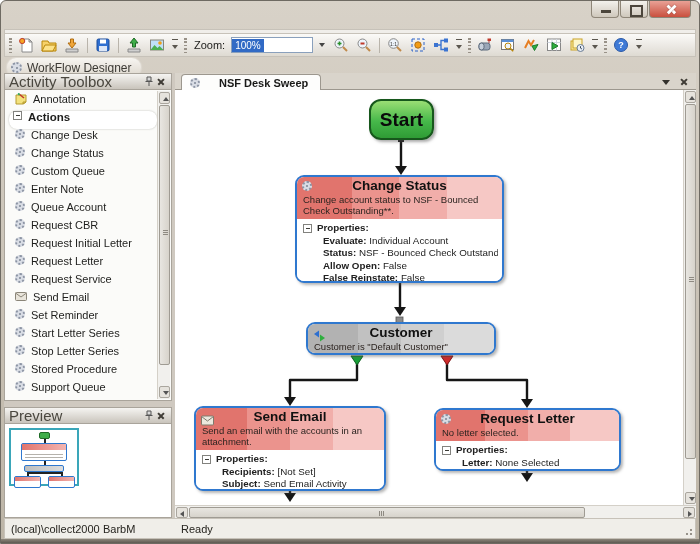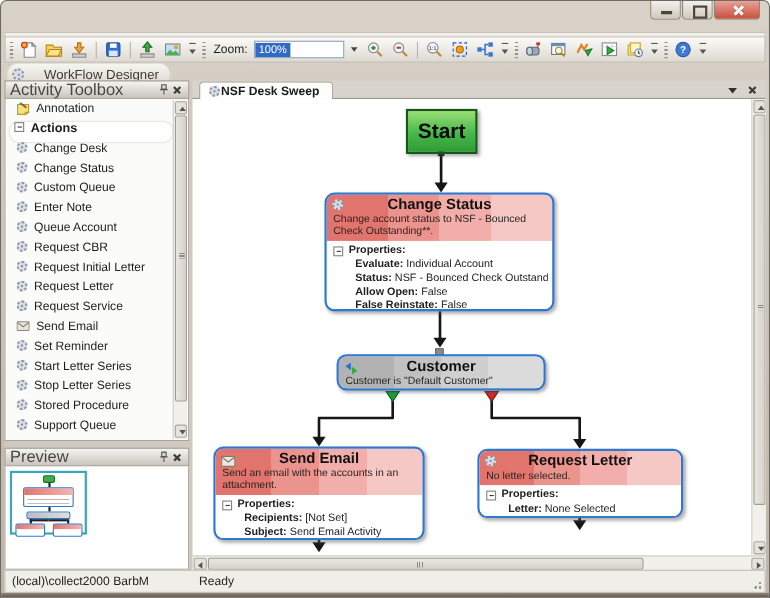--- a/index.html
+++ b/index.html
@@ -6,21 +6,21 @@
   html,body { width:700px; height:544px; font-family:"Liberation Sans", sans-serif; background:#fff; }
   .win { position:absolute; inset:0; width:700px; height:544px;
          background:linear-gradient(180deg,#d8d2c8,#bdb5a7);
          border:1px solid #6e6a62; border-radius:6px 6px 0 0; overflow:hidden; }
 
   
   .titlebar { position:absolute; left:0; top:0; right:0; height:28px;
               background:linear-gradient(180deg,#f0ede8,#d6d0c6 45%,#c2bab 55%,#c3bbad);
               border-radius:6px 6px 0 0; }
   .title-capsule { position:absolute; left:6px; top:20px; height:19px; padding:0 10px 0 4px;
-              display:flex; align-items:center; gap:18px;
+              display:flex; align-items:center; gap:5px;
               background:linear-gradient(180deg,#f7f5f1,#ddd7cd); border-radius:9px;
               box-shadow:0 0 2px rgba(255,255,255,.8);margin-top:37px; }
   .title-text { font-size:12px; color:#3c3a35; white-space:nowrap; }
   .app-gear { width:11px; height:11px; border:2px dotted #8c94a4; border-radius:50%;
               background:#d9dde5; position:relative; }
   .app-gear::after { content:""; position:absolute; left:2.5px; top:2.5px; width:2px; height:2px;
               background:#7d8694; border-radius:50%; }
   .caption-btns { position:absolute; right:8px; top:0; display:flex; gap:1px; }
   .cap-btn { height:17px; border:1px solid #8e8678; border-top:none;
              border-radius:0 0 4px 4px; position:relative; cursor:pointer; }
@@ -110,21 +110,21 @@
   .t-se,.t-rl { position:absolute; top:46px; height:12px; border:1px solid #2f78cf; border-radius:2px; background:#fff; }
   .t-se { left:3px; width:27px; } .t-rl { left:37px; width:27px; }
   .t-se::before,.t-rl::before { content:""; position:absolute; left:0; top:0; right:0; height:4px;
              background:linear-gradient(90deg,#e1746d,#f3b5b1); }
 
   
   .canvas-col { position:absolute; left:171px; right:0; top:0; bottom:0; }
   .tabbar { position:absolute; left:0; right:0; top:0; height:17px; background:#d9d4cb; border-bottom:1px solid #9c978e; }
   .tab { position:absolute; left:6px; top:1px; height:16px; padding:0 12px 0 8px; background:#fdfdfc;
          border:1px solid #9c978e; border-bottom:none; border-radius:4px 4px 0 0;
-         display:flex; align-items:center; gap:1px; cursor:pointer; }
+         display:flex; align-items:center; gap:19px; cursor:pointer; }
   .tab-label { font-size:11px; font-weight:bold; color:#1a1a18; white-space:nowrap; }
   .tab-right { position:absolute; right:6px; top:3px; display:flex; gap:8px; align-items:center; }
   .chev-down { width:0; height:0; border-left:4px solid transparent; border-right:4px solid transparent;
          border-top:5px solid #33312c; cursor:pointer; }
 
   .canvas { position:absolute; left:0; right:0; top:17px; bottom:13px; background:#fff; overflow:hidden; }
   .canvas svg.wires { position:absolute; left:0; top:0; pointer-events:none; }
 
   .node { position:absolute; border:2px solid #2f78cf; border-radius:9px; background:#fff;
           box-shadow:2px 2px 3px rgba(90,90,90,.45); overflow:hidden; cursor:pointer; }
@@ -132,21 +132,21 @@
   .head-red  { background:linear-gradient(90deg,#e1746d 0 27%,#eb938d 27% 50%,#f1aeaa 50% 73%,#f6c8c5 73% 100%); }
   .head-gray { background:linear-gradient(90deg,#b2b2b2 0 27%,#c1c1c1 27% 50%,#cfcfcf 50% 73%,#dbdbdb 73% 100%); }
   .node-icon { position:absolute; left:5px; top:4px; }
   .node-title { text-align:center; font-size:13.5px; font-weight:bold; color:#111; line-height:16px; }
   .node-desc { font-size:9.5px; color:#2c2420; line-height:11px; padding-left:2px; }
   .node-props { padding:3px 4px 2px 6px; background:#fff; font-size:9.8px; line-height:12.5px; color:#222; }
   .prop-head { display:flex; align-items:center; gap:5px; font-weight:bold; }
   .prop-row { padding-left:20px; white-space:nowrap; overflow:hidden; }
   .prop-row b { font-weight:bold; }
 
-  .start-node { position:absolute; border:2px solid #17571c; border-radius:0;
+  .start-node { position:absolute; border:2px solid #17571c; border-radius:12px;
           background:linear-gradient(180deg,#9ade74,#46b84a 55%,#2f9c35);
           display:flex; align-items:center; justify-content:center;
           font-size:19px; font-weight:bold; color:#0b0b0b; box-shadow:2px 2px 3px rgba(90,90,90,.5); cursor:pointer; }
 
   .canvas .vscroll2 { position:absolute; right:0; top:0; width:13px; bottom:0; background:#f1f0ed; border-left:1px solid #d4d0c8; }
   .hscroll { position:absolute; left:0; right:0; bottom:0; height:13px; background:#f1f0ed; border-top:1px solid #d4d0c8; }
   .hs-arrow { position:absolute; top:1px; width:12px; height:11px; background:#e6e3dd; border:1px solid #aaa69e; border-radius:2px; }
   .hs-arrow::after { content:""; position:absolute; top:2.5px; }
   .hs-left { left:1px; } .hs-left::after { left:3px; border-top:3px solid transparent; border-bottom:3px solid transparent; border-right:4px solid #555; }
   .hs-right { right:1px; } .hs-right::after { left:4px; border-top:3px solid transparent; border-bottom:3px solid transparent; border-left:4px solid #555; }

